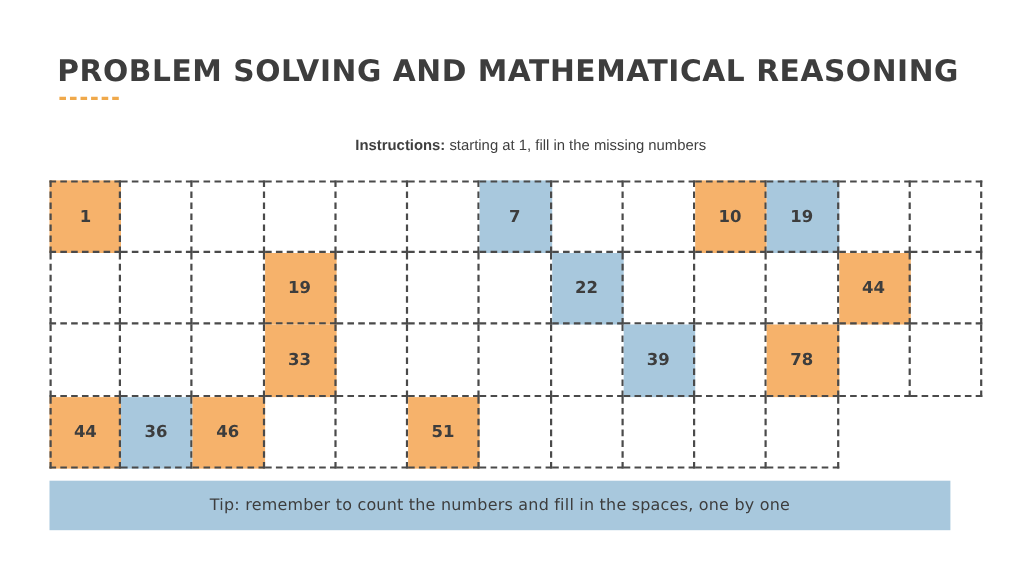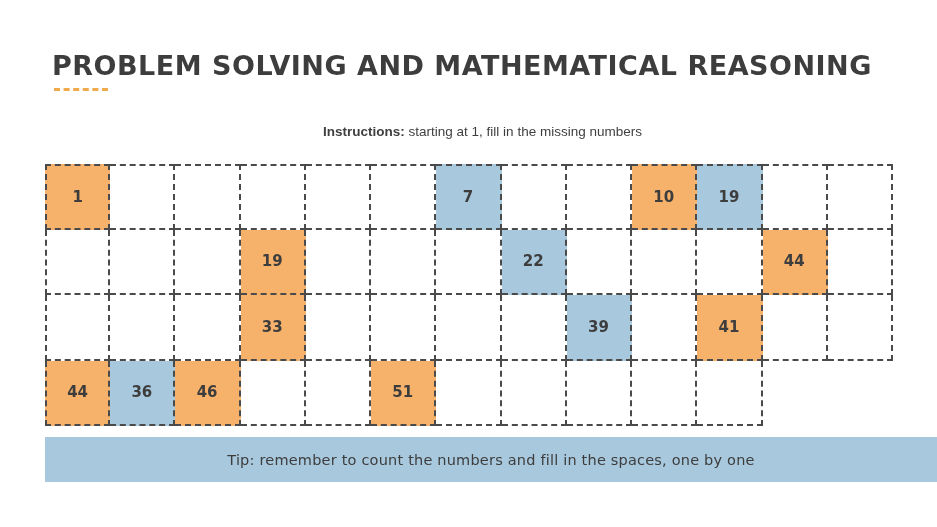--- a/index.html
+++ b/index.html
@@ -87,21 +87,21 @@
   .cell.orange {
     background: #f6b26b;
   }
   .cell.blue {
     background: #a8c8dd;
   }
   .tip {
     position: absolute;
     left: 45px;
     top: 437px;
-    width: 892px;
+    width: 819px;
     height: 45px;
     background: #a8c8dd;
     display: flex;
     align-items: center;
     justify-content: center;
     font-family: "DejaVu Sans", sans-serif;
     font-size: 14.5px;
     color: #3d3d3d;
     letter-spacing: 0.2px;
   }
@@ -149,21 +149,21 @@
         <div class="cell"></div>
         <div class="cell"></div>
         <div class="cell"></div>
         <div class="cell orange">33</div>
         <div class="cell"></div>
         <div class="cell"></div>
         <div class="cell"></div>
         <div class="cell"></div>
         <div class="cell blue">39</div>
         <div class="cell"></div>
-        <div class="cell orange">41</div>
+        <div class="cell orange">78</div>
         <div class="cell"></div>
         <div class="cell"></div>
         <div class="cell orange">44</div>
         <div class="cell blue">36</div>
         <div class="cell orange">46</div>
         <div class="cell"></div>
         <div class="cell"></div>
         <div class="cell orange">51</div>
         <div class="cell"></div>
         <div class="cell"></div>

